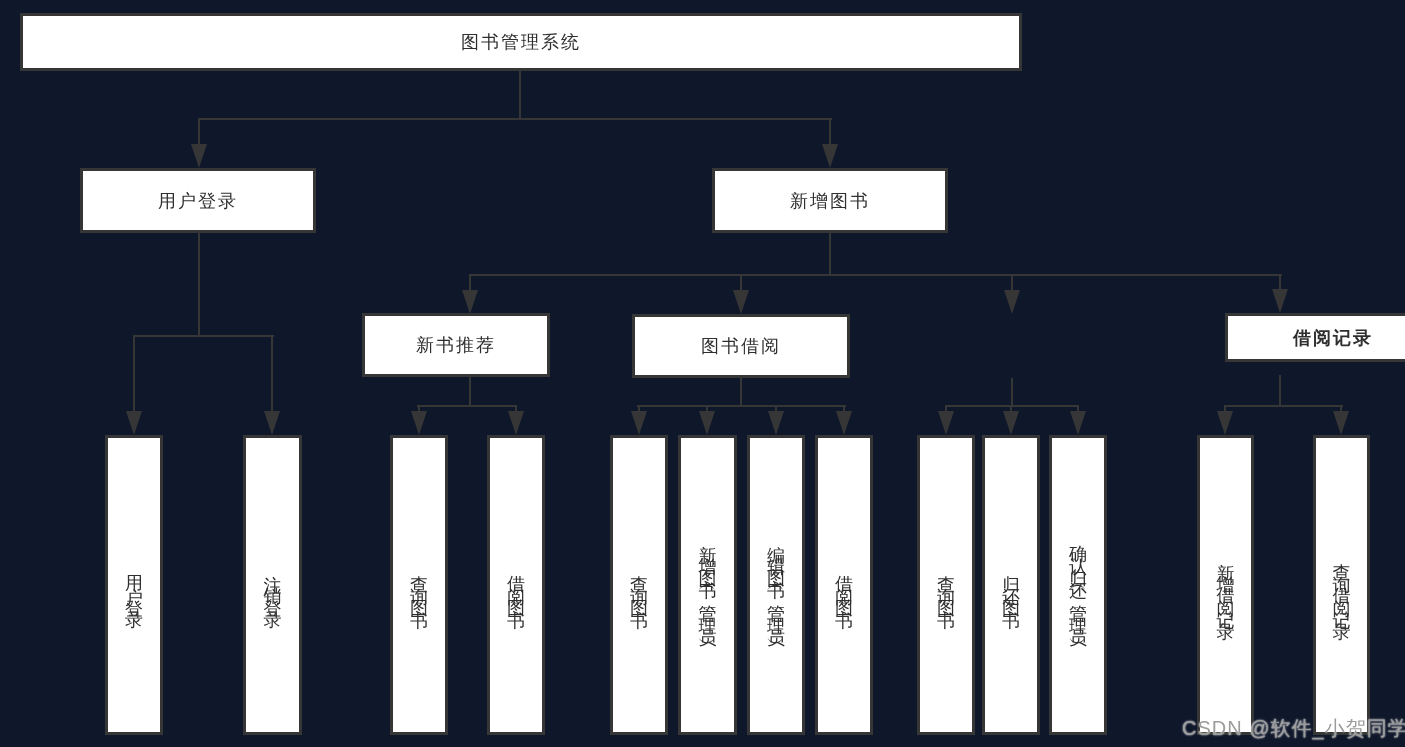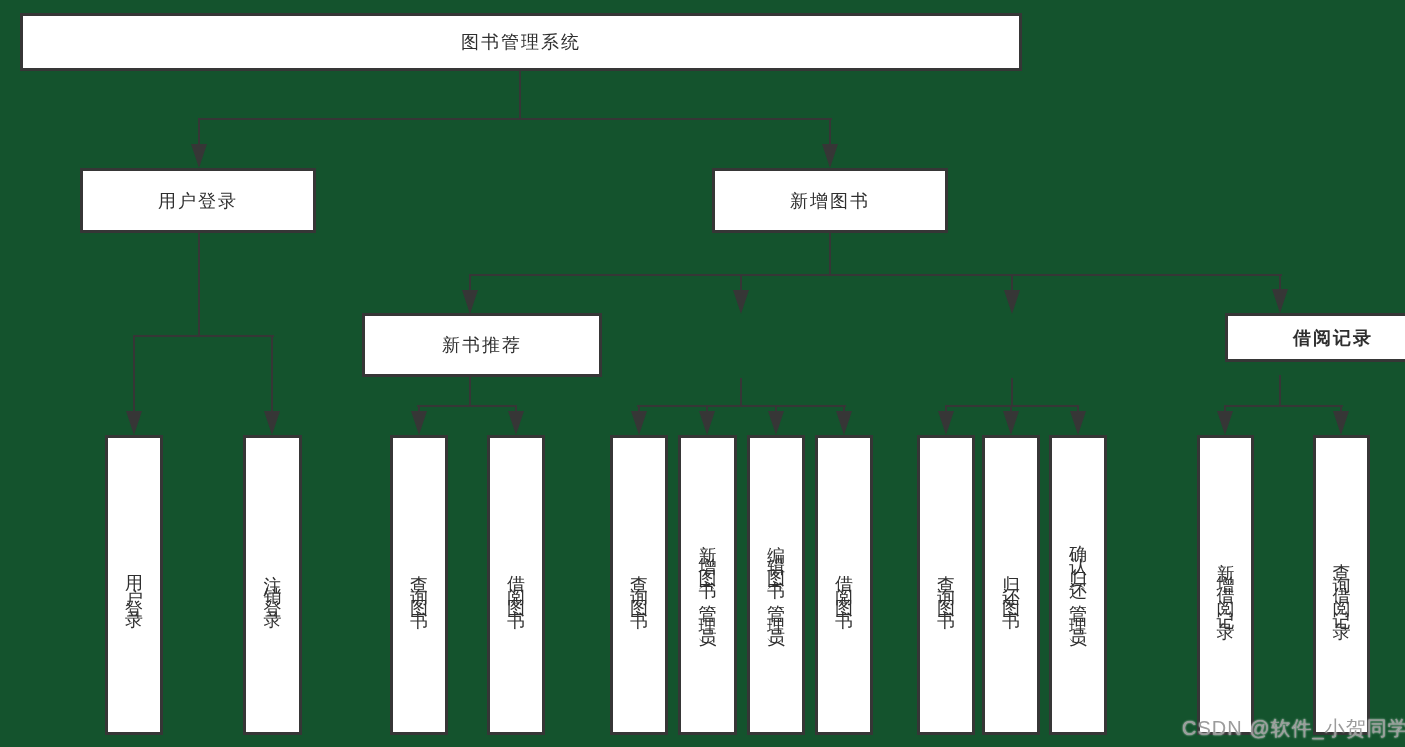--- a/index.html
+++ b/index.html
@@ -1,19 +1,19 @@
 <!DOCTYPE html>
 <html><head>
 <meta charset="utf-8">
 <style>
   html,body{margin:0;padding:0;background:#ffffff;}
   #stage{
     position:relative;
     width:1405px;height:747px;
-    background:#14532d;
+    background:#0f172a;
     font-family:"Liberation Sans", sans-serif;
     color:#2f2f2f;
     overflow:hidden;
   }
   .box{
     position:absolute;
     box-sizing:border-box;
     border:3px solid #363636;
     background:#ffffff;
     display:flex;
@@ -66,22 +66,25 @@
     <span class="hlabel">图书管理系统</span>
   </div>
 
   <div class="box" style="left:80px;top:168px;width:236px;height:65px;">
     <span class="hlabel">用户登录</span>
   </div>
   <div class="box" style="left:712px;top:168px;width:236px;height:65px;">
     <span class="hlabel">新增图书</span>
   </div>
 
-  <div class="box" style="left:362px;top:313px;width:240px;height:64px;">
+  <div class="box" style="left:362px;top:313px;width:188px;height:64px;">
     <span class="hlabel">新书推荐</span>
+  </div>
+  <div class="box" style="left:632px;top:314px;width:218px;height:64px;">
+    <span class="hlabel">图书借阅</span>
   </div>
   <div class="box" style="left:1225px;top:313px;width:216px;height:49px;font-weight:bold;">
     <span class="hlabel">借阅记录</span>
   </div>
 
   <div class="box" style="left:105px;top:435px;width:58px;height:300px;">
     <span class="vlabel">用户登录</span>
   </div>
   <div class="box" style="left:243px;top:435px;width:59px;height:300px;">
     <span class="vlabel">注销登录</span>

